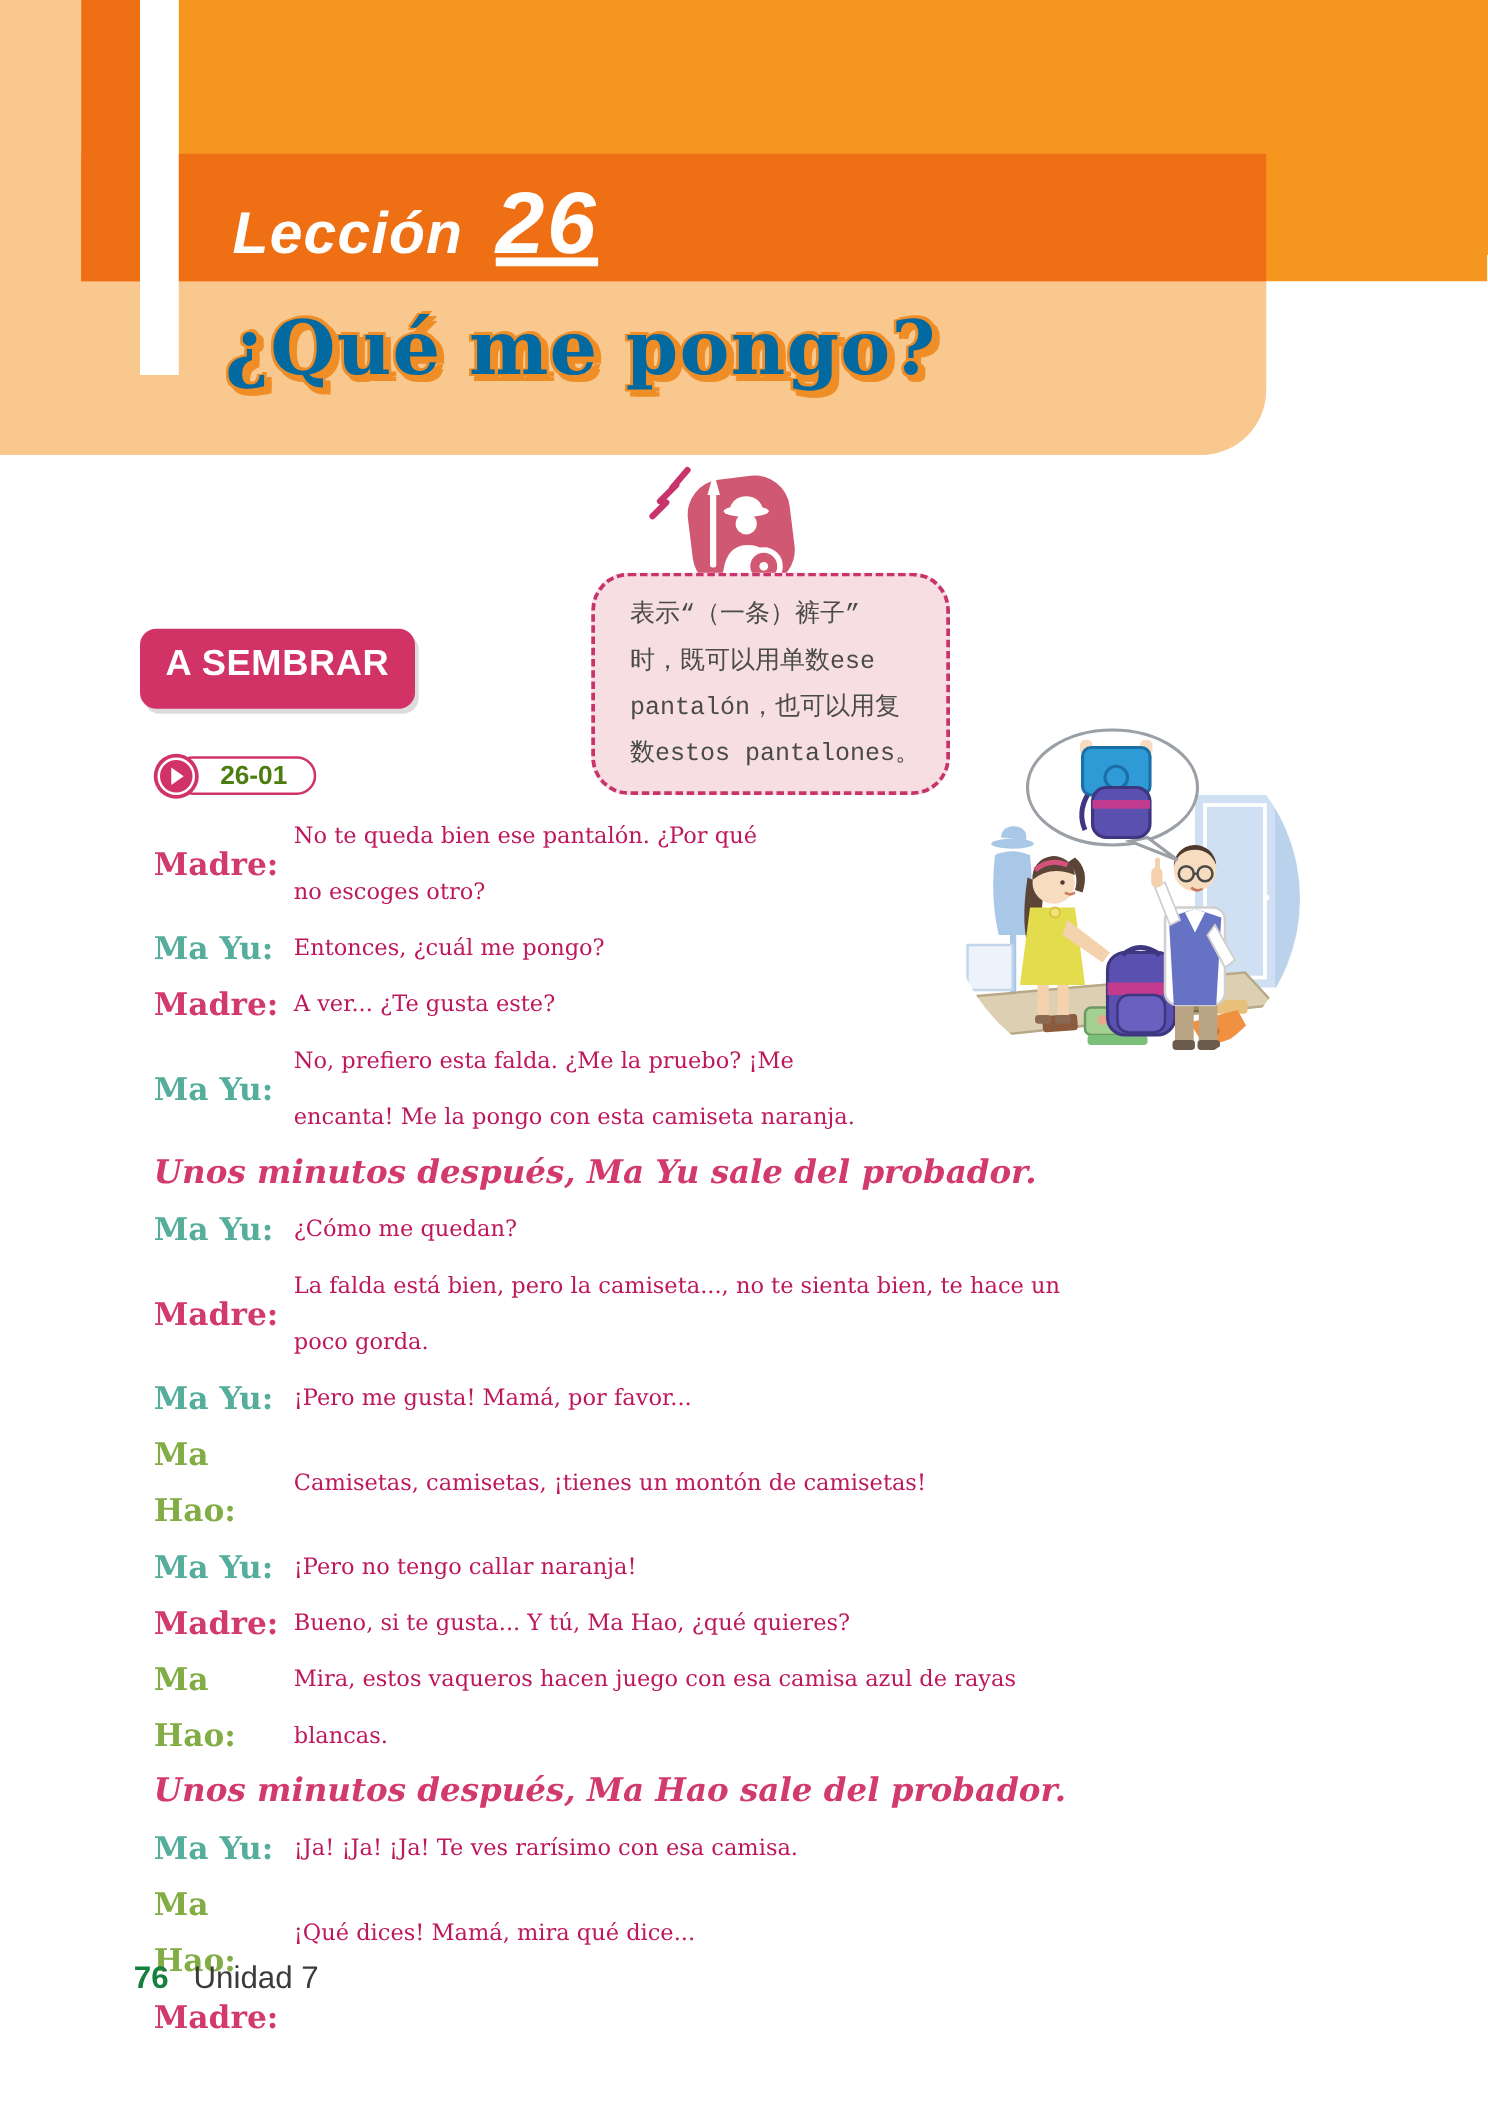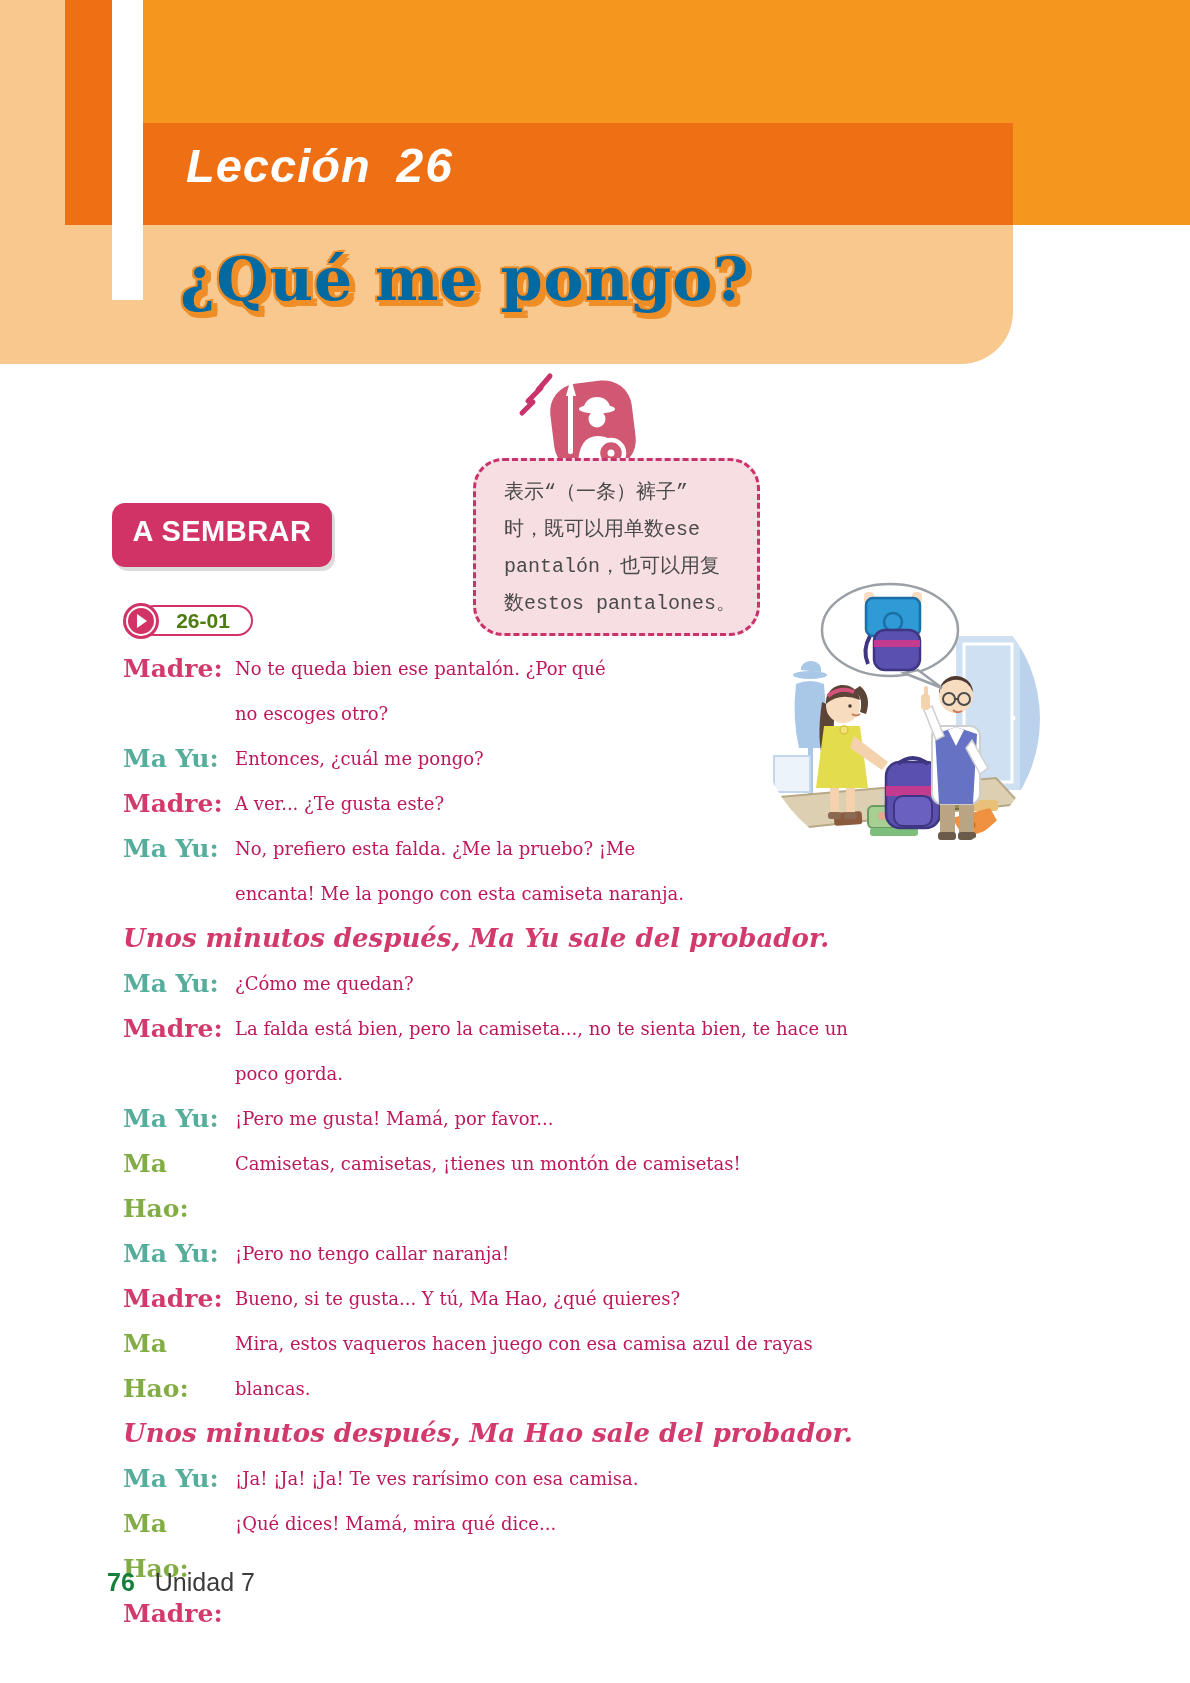--- a/index.html
+++ b/index.html
@@ -9,21 +9,21 @@
 
   
   .hdr-peach{left:0;top:0;width:1013px;height:364px;background:#F9C88F;border-bottom-right-radius:52px;}
   .hdr-orange{left:143px;top:0;width:1047px;height:225px;background:#F5971E;}
   .hdr-darkband{left:65px;top:123px;width:948px;height:102px;background:#EF7014;}
   .hdr-darkbar{left:65px;top:0;width:47px;height:225px;background:#EF7014;}
   .hdr-stripe{left:112px;top:0;width:31px;height:300px;background:#ffffff;}
   .lesson-line{left:186px;top:138px;display:flex;align-items:baseline;gap:26px;color:#fff;
                font-style:italic;font-weight:bold;}
   .lesson-word{font-size:47px;letter-spacing:1px;}
-  .lesson-num{font-size:48px;letter-spacing:2px;}
+  .lesson-num{font-size:70px;letter-spacing:2px;text-decoration:underline;}
   .page-title{left:180px;top:244px;font-family:"DejaVu Serif",serif;font-weight:bold;
               font-size:60px;color:#0369a1;letter-spacing:1px;
               text-shadow:3px 3px 0 #EF8D26,6px 6px 0 #EF8D26,-2px 2px 0 #EF8D26,
                           2px -2px 0 #EF8D26,-2px -1px 0 #EF8D26,6px 2px 0 #EF8D26,2px 6px 0 #EF8D26;}
 
   
   .sembrar{left:112px;top:503px;width:220px;height:64px;background:#D23366;border-radius:13px;
            color:#fff;font-weight:bold;font-size:29px;letter-spacing:.5px;text-align:center;
            line-height:56px;box-shadow:3px 4px 0 rgba(130,130,130,.28);}
 
@@ -42,21 +42,21 @@
   .audio-play{position:absolute;left:0;top:0;width:36px;height:36px;background:#D23366;border-radius:50%;z-index:2;}
   .audio-play::before{content:"";position:absolute;inset:3px;border:2px solid #fff;border-radius:50%;}
   .audio-play::after{content:"";position:absolute;left:14px;top:11px;border-left:10px solid #fff;
               border-top:7px solid transparent;border-bottom:7px solid transparent;}
 
   
   .illus{left:758px;top:578px;width:282px;height:282px;border-radius:50%;overflow:hidden;background:#fff;}
 
   
   .dialogue{left:123px;top:646px;width:990px;}
-  .d-row{display:flex;align-items:flex-start;}
+  .d-row{display:flex;align-items:center;}
   .d-label{flex:none;width:112px;font-family:"DejaVu Serif",serif;font-weight:bold;
            font-size:25px;line-height:45px;}
   .d-text{font-family:"DejaVu Serif",serif;font-size:18px;line-height:45px;color:#be185d;}
   .d-stage{font-family:"DejaVu Serif",serif;font-weight:bold;font-style:italic;
            font-size:26px;line-height:45px;color:#D23A6B;}
 
   
   .footer{left:107px;top:1568px;font-size:25px;color:#3b3b3b;display:flex;align-items:baseline;gap:20px;}
   .footer .pg{font-weight:bold;color:#15803d;}
 </style>

